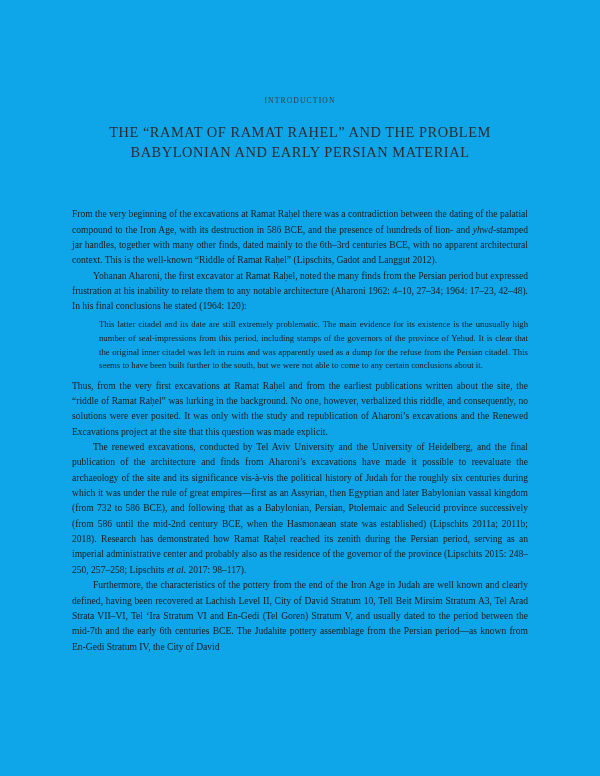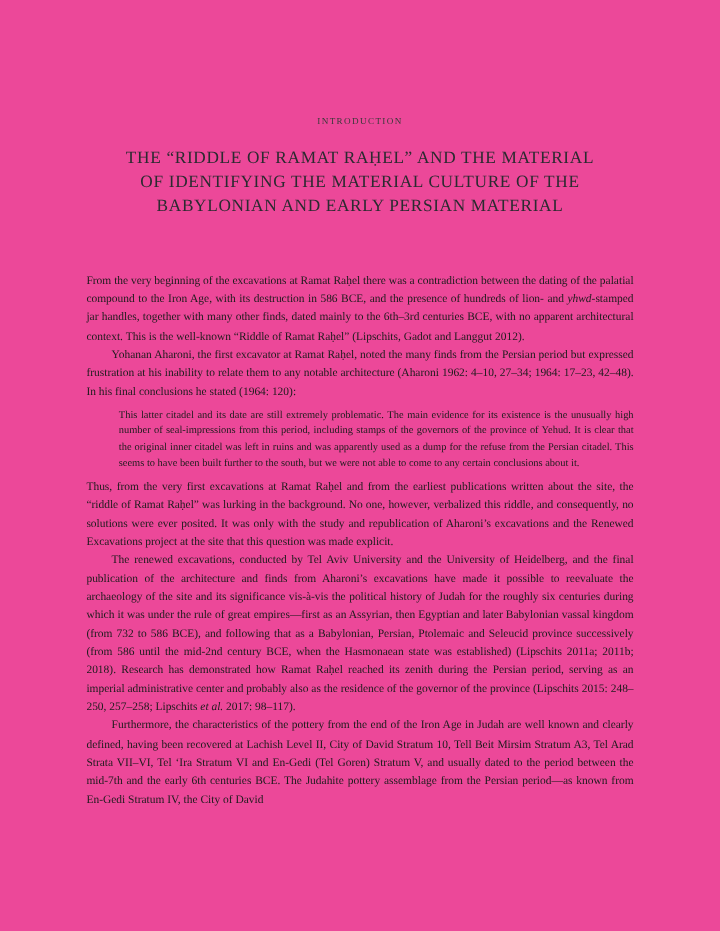--- a/index.html
+++ b/index.html
@@ -4,21 +4,21 @@
 <style>
   html, body {
     margin: 0;
     padding: 0;
     background: #ffffff;
   }
   .page {
     position: relative;
     width: 600px;
     height: 776px;
-    background: #ec4899;
+    background: #0ea5e9;
     overflow: hidden;
     font-family: "Liberation Serif", "DejaVu Serif", serif;
     color: #1a1a1a;
   }
   .content {
     position: absolute;
     left: 72px;
     top: 0;
     width: 456px;
   }
@@ -82,22 +82,21 @@
 </style>
 </head>
 <body>
 
 <div class="page">
   <div class="content">
 
     <div class="running-head">INTRODUCTION</div>
 
     <h1 class="doc-title">
-      <span class="tline">THE “RIDDLE OF RAMAT RAḤEL” AND THE MATERIAL</span>
-      <span class="tline">OF IDENTIFYING THE MATERIAL CULTURE OF THE</span>
+      <span class="tline">THE “RAMAT OF RAMAT RAḤEL” AND THE PROBLEM</span>
       <span class="tline">BABYLONIAN AND EARLY PERSIAN MATERIAL</span>
     </h1>
 
 
     <div class="body-block">
 
       <p class="para"><span>From the very beginning of the excavations at Ramat Raḥel there was a contradiction between the dating of the palatial compound to the Iron Age, with its destruction in 586 BCE, and the presence of hundreds of lion- and </span><span class="it">yhwd</span><span>-stamped jar handles, together with many other finds, dated mainly to the 6th–3rd centuries BCE, with no apparent architectural context. This is the well-known “Riddle of Ramat Raḥel” (Lipschits, Gadot and Langgut 2012).</span></p>
 
       <p class="para indent">Yohanan Aharoni, the first excavator at Ramat Raḥel, noted the many finds from the Persian period but expressed frustration at his inability to relate them to any notable architecture (Aharoni 1962: 4–10, 27–34; 1964: 17–23, 42–48). In his final conclusions he stated (1964: 120):</p>
 

